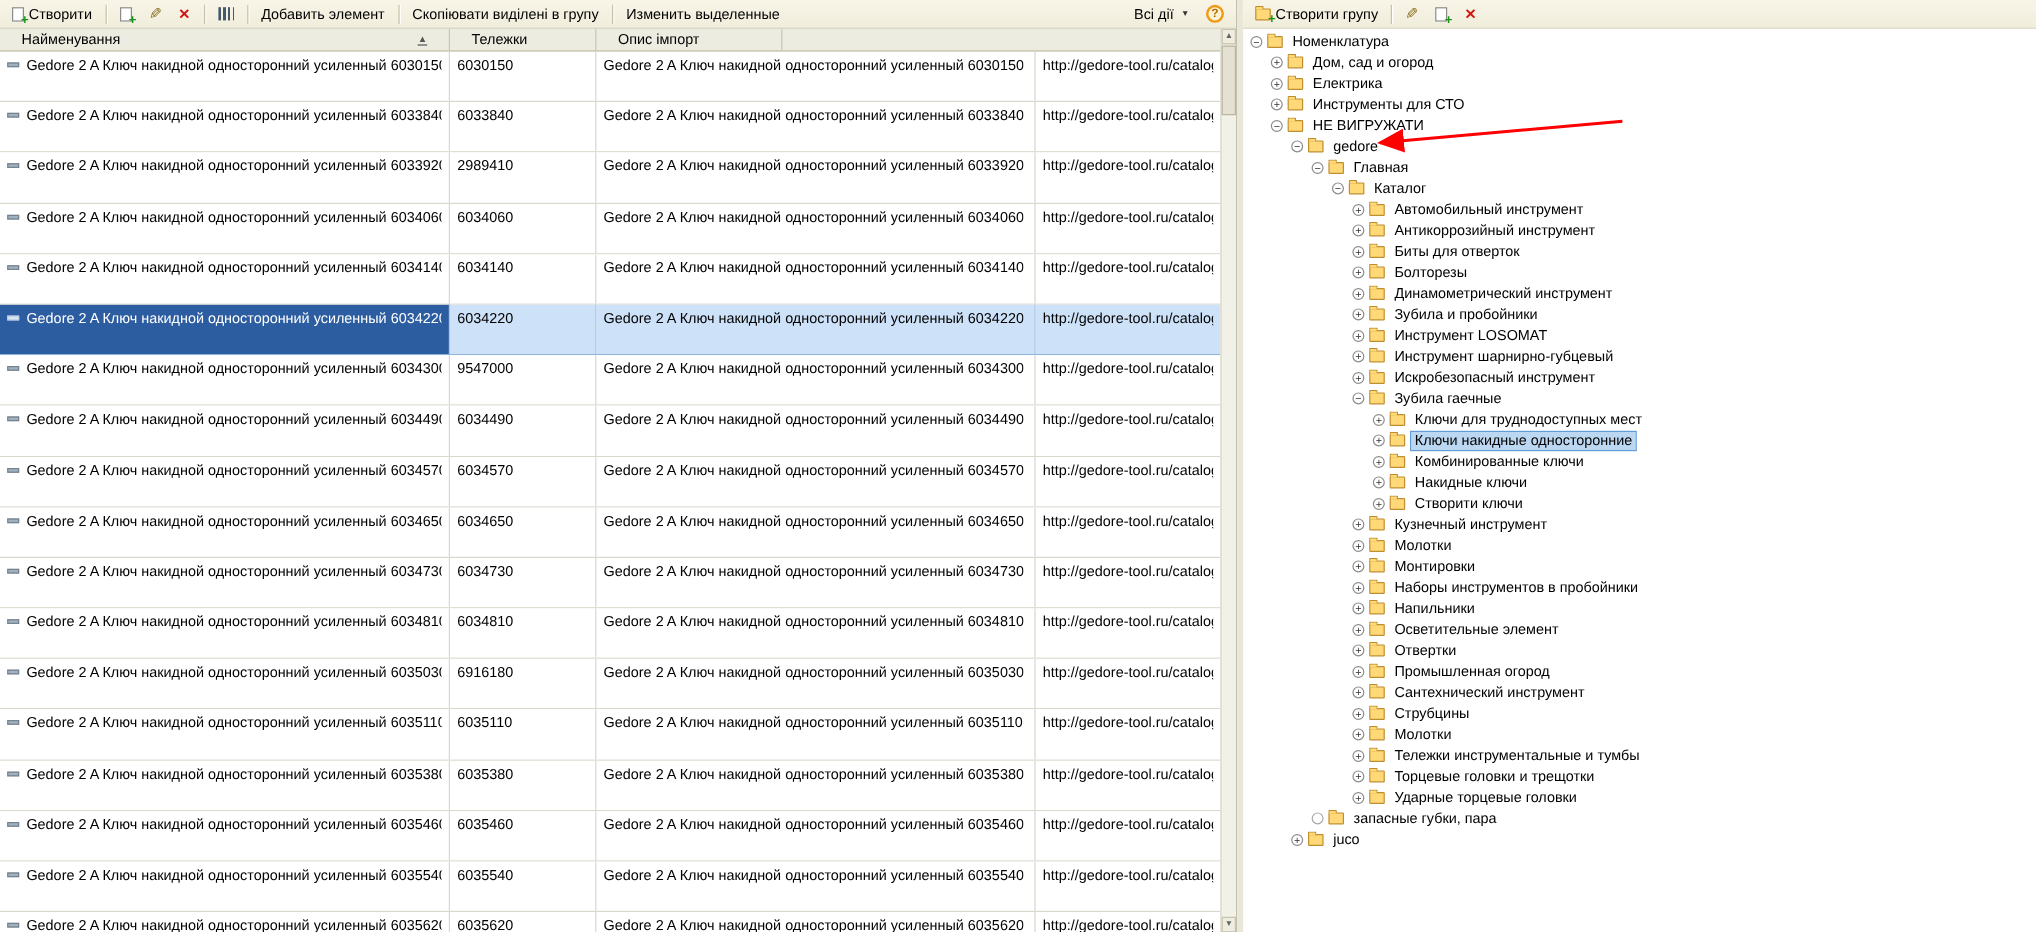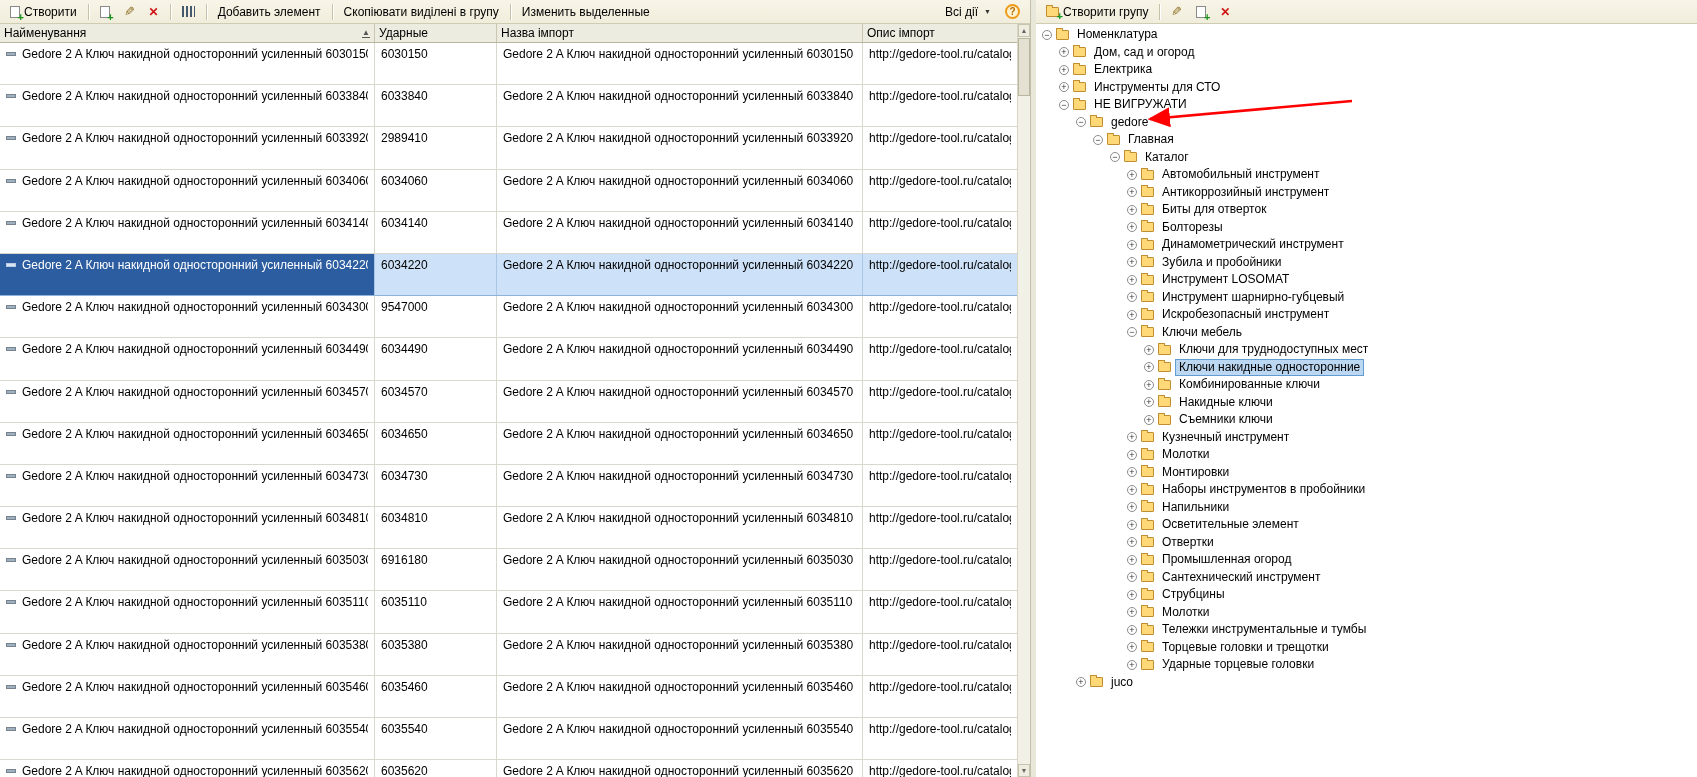--- a/index.html
+++ b/index.html
@@ -40,21 +40,21 @@
   .icon-help { width: 15px; height: 15px; border-radius: 50%; background: #fdf3d2; border: 2px solid #ee9a17;
     color: #b36b00; font-weight: bold; font-size: 10px; line-height: 11px; text-align: center; display: inline-block; }
   .caret { font-size: 7px; color: #333; margin-left: 2px; }
 
   
   .left-pane { width: 1031px; flex: none; display: flex; flex-direction: column; border-right: 1px solid #c2bfaa; }
   .left-content { flex: 1; display: flex; overflow: hidden; }
   .table-area { flex: 1; display: flex; flex-direction: column; overflow: hidden; background: #fff; }
 
   .thead { height: 19px; flex: none; display: flex; background: #edece0; border-bottom: 1px solid #b9b6a0; }
-  .hcell { padding: 2px 4px; border-right: 1px solid #c9c6b2; overflow: hidden; white-space: nowrap; display: flex; align-items: center; }
+  .hcell { padding: 2px 18px; border-right: 1px solid #c9c6b2; overflow: hidden; white-space: nowrap; display: flex; align-items: center; }
   .hcell.c0 { justify-content: space-between; }
   .sort-ind { font-size: 8px; color: #555; margin-left: 4px; border-bottom: 1px solid #555; line-height: 8px; }
 
   .c0 { width: 375px; flex: none; }
   .c1 { width: 122px; flex: none; }
   .c2 { width: 366px; flex: none; }
   .c3 { width: 155px; flex: none; }
 
   .tbody { flex: 1; overflow: hidden; }
   .trow { display: flex; height: 42.2px; border-bottom: 1px solid #d8d8cc; background: #fff; }
@@ -144,24 +144,21 @@
     </div>
 
     <div class="left-content">
       <div class="table-area">
         <div class="thead">
           <div class="hcell c0">
             <span>Найменування</span>
             <span class="sort-ind">▲</span>
           </div>
           <div class="hcell c1">
-            <span>Ударные</span>
-          </div>
-          <div class="hcell c2">
-            <span>Назва імпорт</span>
+            <span>Тележки</span>
           </div>
           <div class="hcell c3">
             <span>Опис імпорт</span>
           </div>
         </div>
         <div class="tbody">
             <div class="trow">
               <div class="tcell c0">
                 <span class="elem-icon"></span>
                 <span class="cell-text">Gedore 2 A Ключ накидной односторонний усиленный 6030150</span>
@@ -550,21 +547,21 @@
           <span class="tree-label">Инструмент шарнирно-губцевый</span>
         </div>
         <div class="tree-row" style="padding-left: 91px;">
           <span class="expander">+</span>
           <span class="folder"></span>
           <span class="tree-label">Искробезопасный инструмент</span>
         </div>
         <div class="tree-row" style="padding-left: 91px;">
           <span class="expander">−</span>
           <span class="folder"></span>
-          <span class="tree-label">Ключи мебель</span>
+          <span class="tree-label">Зубила гаечные</span>
         </div>
         <div class="tree-row" style="padding-left: 108px;">
           <span class="expander">+</span>
           <span class="folder"></span>
           <span class="tree-label">Ключи для труднодоступных мест</span>
         </div>
         <div class="tree-row" style="padding-left: 108px;">
           <span class="expander">+</span>
           <span class="folder"></span>
           <span class="tree-label selected">Ключи накидные односторонние</span>
@@ -575,21 +572,21 @@
           <span class="tree-label">Комбинированные ключи</span>
         </div>
         <div class="tree-row" style="padding-left: 108px;">
           <span class="expander">+</span>
           <span class="folder"></span>
           <span class="tree-label">Накидные ключи</span>
         </div>
         <div class="tree-row" style="padding-left: 108px;">
           <span class="expander">+</span>
           <span class="folder"></span>
-          <span class="tree-label">Съемники ключи</span>
+          <span class="tree-label">Створити ключи</span>
         </div>
         <div class="tree-row" style="padding-left: 91px;">
           <span class="expander">+</span>
           <span class="folder"></span>
           <span class="tree-label">Кузнечный инструмент</span>
         </div>
         <div class="tree-row" style="padding-left: 91px;">
           <span class="expander">+</span>
           <span class="folder"></span>
           <span class="tree-label">Молотки</span>
@@ -646,20 +643,25 @@
         </div>
         <div class="tree-row" style="padding-left: 91px;">
           <span class="expander">+</span>
           <span class="folder"></span>
           <span class="tree-label">Торцевые головки и трещотки</span>
         </div>
         <div class="tree-row" style="padding-left: 91px;">
           <span class="expander">+</span>
           <span class="folder"></span>
           <span class="tree-label">Ударные торцевые головки</span>
+        </div>
+        <div class="tree-row" style="padding-left: 57px;">
+          <span class="expander leaf"></span>
+          <span class="folder"></span>
+          <span class="tree-label">запасные губки, пара</span>
         </div>
         <div class="tree-row" style="padding-left: 40px;">
           <span class="expander">+</span>
           <span class="folder"></span>
           <span class="tree-label">juco</span>
         </div>
       </div>
 
     <svg class="arrow-overlay" width="661" height="777" viewBox="0 0 661 777">
       <defs>

